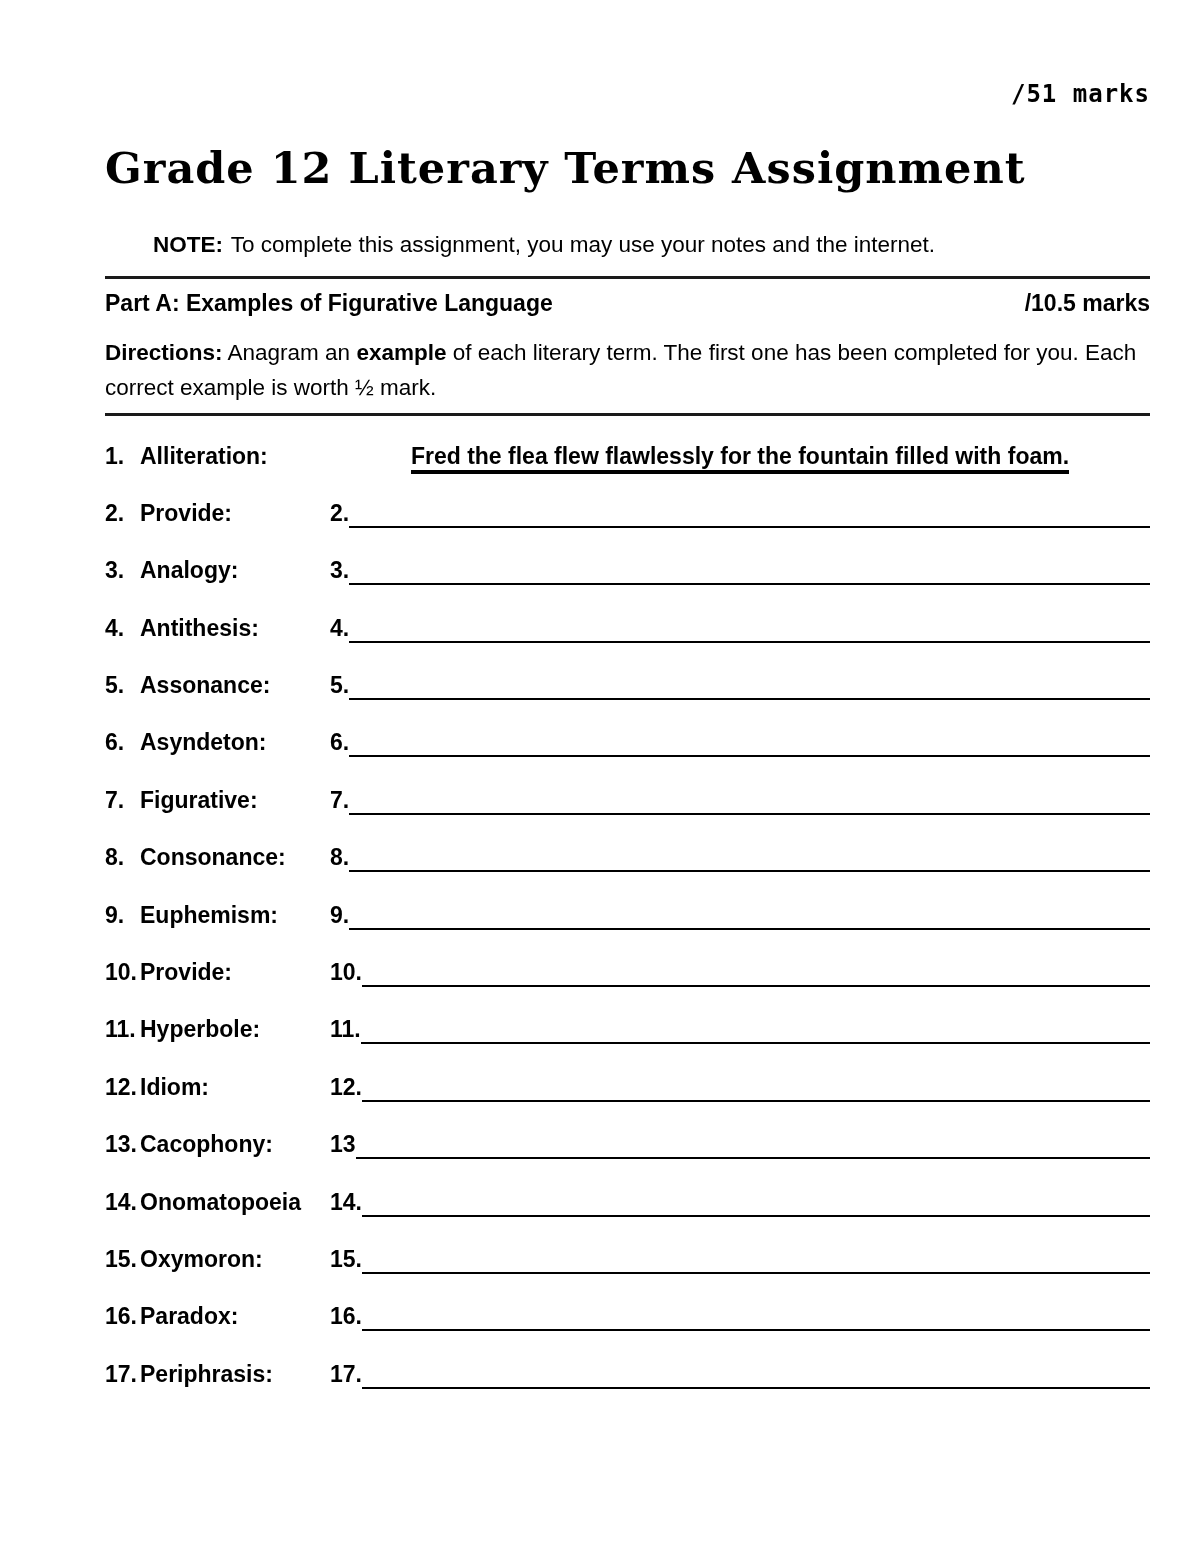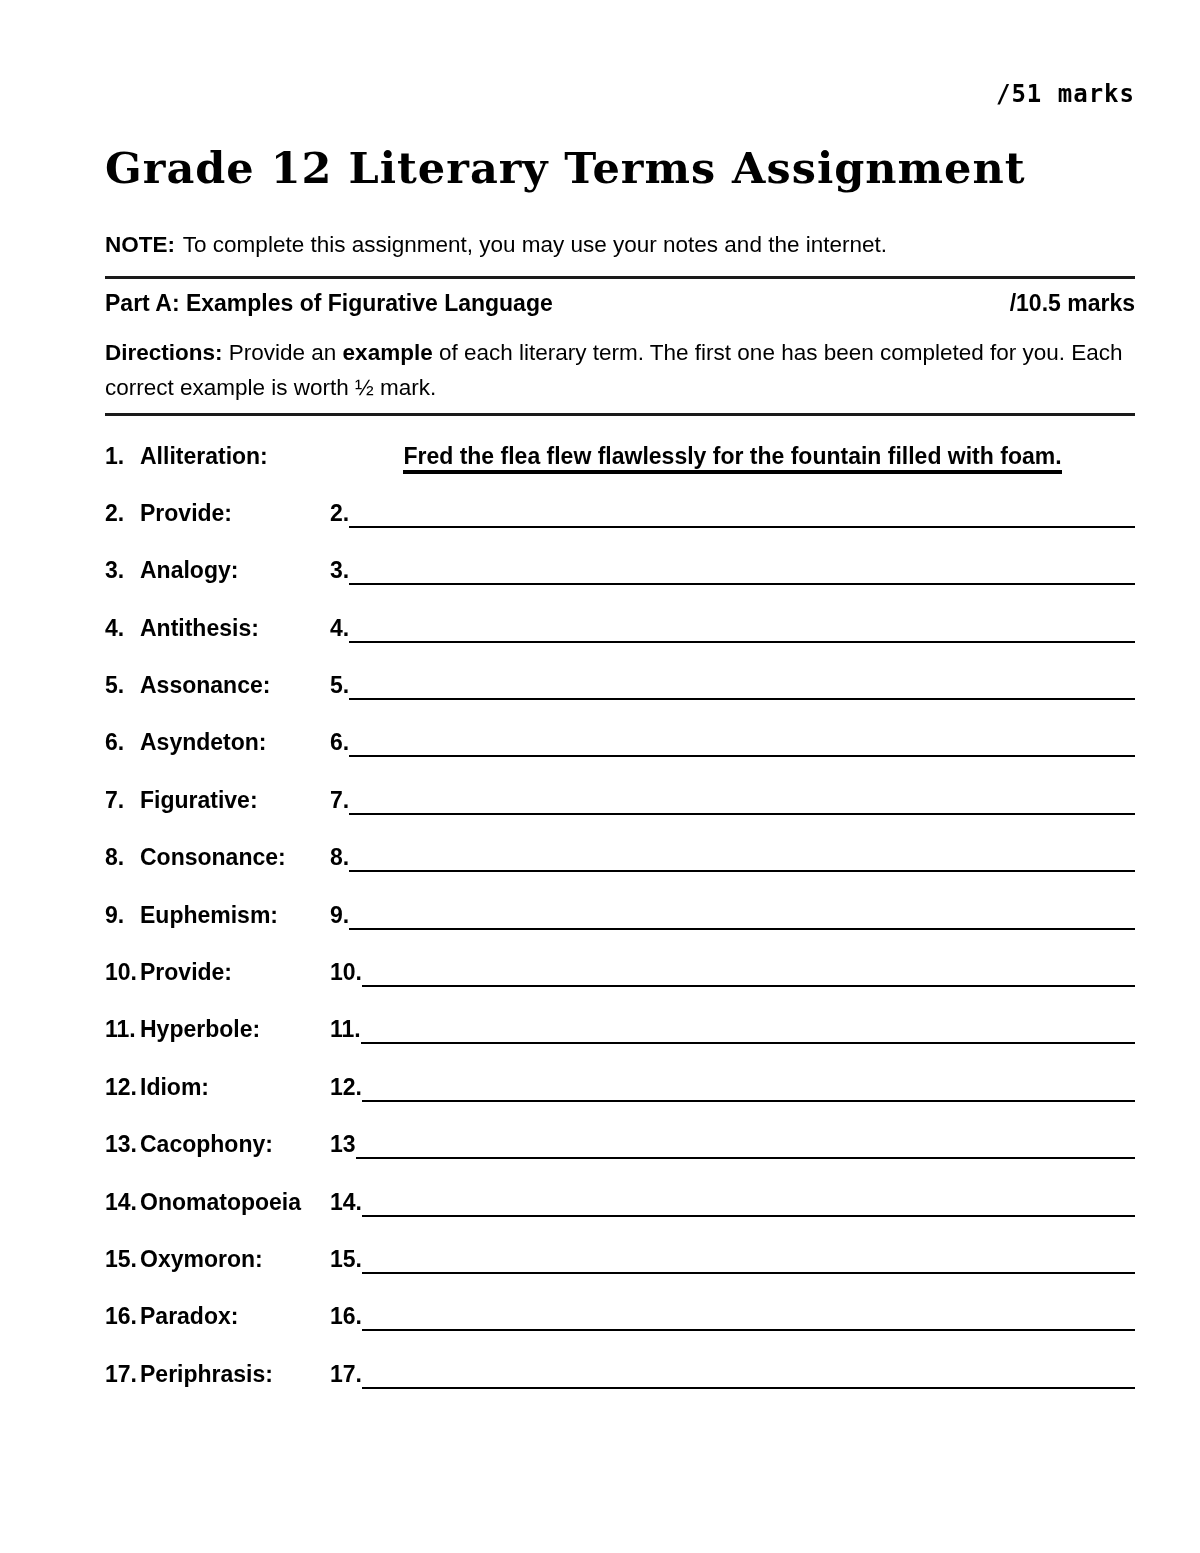--- a/index.html
+++ b/index.html
@@ -5,21 +5,21 @@
   html, body {
     margin: 0;
     padding: 0;
     background: #ffffff;
   }
   .page {
     position: relative;
     width: 1200px;
     height: 1553px;
     box-sizing: border-box;
-    padding: 80px 65px 0 105px;
+    padding: 80px 50px 0 105px;
     background: #ffffff;
     color: #000000;
     font-family: "Liberation Sans", sans-serif;
     overflow: hidden;
   }
   .marks-top {
     text-align: right;
     font-family: "DejaVu Sans Mono", monospace;
     font-weight: bold;
     font-size: 24px;
@@ -33,21 +33,21 @@
     font-weight: bold;
     font-size: 43px;
     line-height: 60px;
     letter-spacing: 1px;
   }
   .note {
     margin: 32px 0 0 0;
     font-size: 22.5px;
     line-height: 30px;
   }
-  .note b { margin-right: 2px; }
+  .note b { margin-right: 2px; margin-left: 48px; }
   .rule {
     border: none;
     margin: 0;
     background: #1a1a1a;
   }
   .rule-1 { height: 3px; margin-top: 16px; }
   .rule-2 { height: 2.5px; margin-top: 2px; }
   .parta-head {
     margin-top: 10px;
     display: flex;
@@ -125,21 +125,21 @@
 
   <p class="note"><b>NOTE:</b><span> To complete this assignment, you may use your notes and the internet.</span></p>
 
   <hr class="rule rule-1">
 
   <div class="parta-head">
     <span>Part A: Examples of Figurative Language</span>
     <span>/10.5 marks</span>
   </div>
 
-  <p class="directions"><b>Directions:</b><span> Provide an </span><b>example</b><span> of each literary term. The first one has been completed for you. Each correct example is worth ½ mark.</span></p>
+  <p class="directions"><b>Directions:</b><span> Anagram an </span><b>example</b><span> of each literary term. The first one has been completed for you. Each correct example is worth ½ mark.</span></p>
 
   <hr class="rule rule-2">
 
   <div class="terms-list" id="terms-list">
   <div class="term-row">
     <div class="term-left">
       <span class="term-num">1.</span>
       <span class="term-label">Alliteration:</span>
     </div>
     <div class="term-right">

